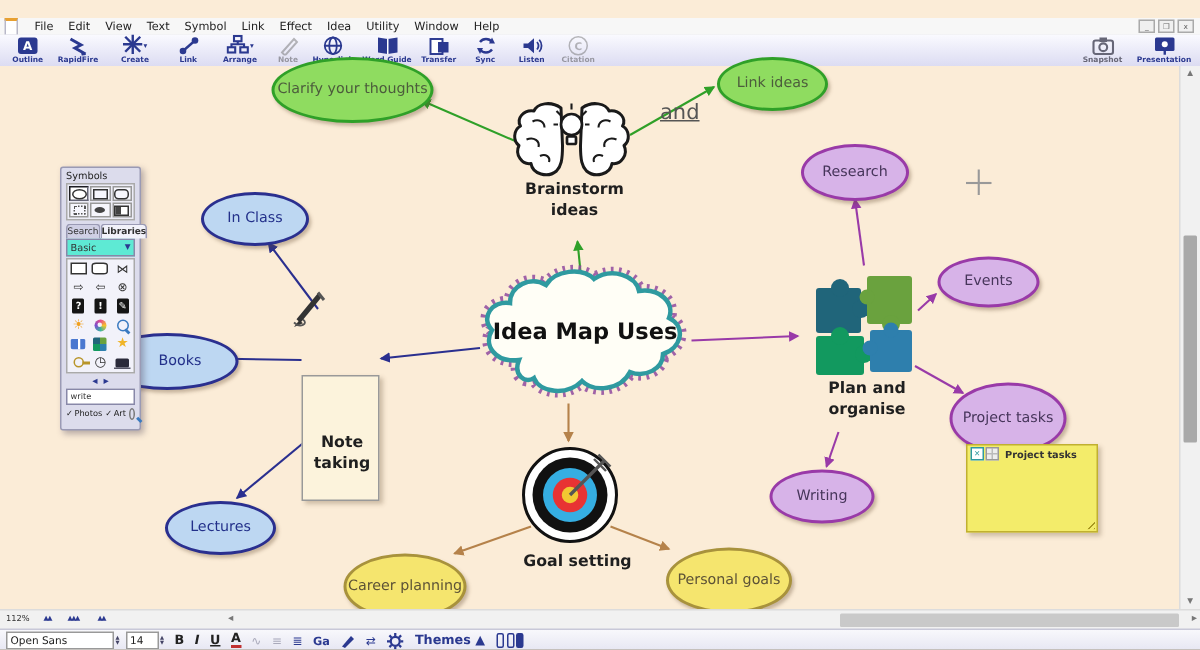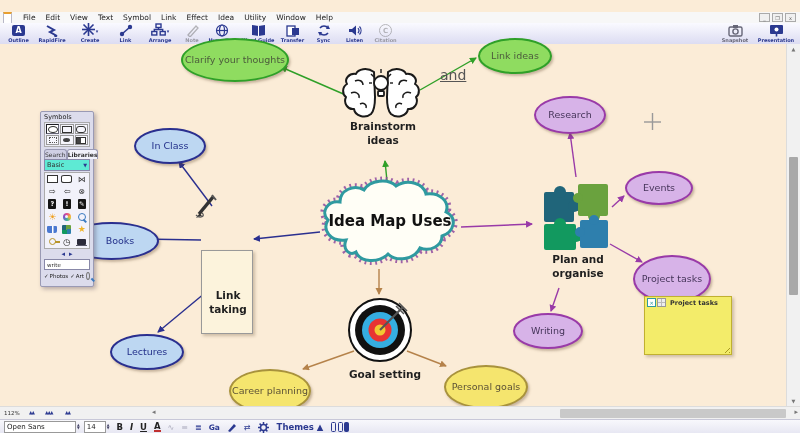--- a/index.html
+++ b/index.html
@@ -352,21 +352,21 @@
     <div class="blabel" style="left:343px;top:76px;width:80px;">Brainstorm ideas</div>
     <div class="andlbl" style="left:440px;top:23px;">and</div>
 
     <div class="notepad"></div>
     <svg class="abs" style="left:192px;top:148px;" width="28" height="28">
       <line x1="7" y1="22" x2="21" y2="5" stroke="#333" stroke-width="3.5"></line>
       <path d="M4,26 L7.5,21.5 L10,23.5 Z" fill="#333"></path>
       <line x1="20" y1="3" x2="24" y2="8" stroke="#555" stroke-width="2"></line>
       <path d="M4,23 C8,27 14,24 10,21" stroke="#555" stroke-width="1.2" fill="none"></path>
     </svg>
-    <div class="blabel" style="left:196px;top:245px;width:64px;">Link taking</div>
+    <div class="blabel" style="left:196px;top:245px;width:64px;">Note taking</div>
 
     <div class="abs" style="left:538px;top:132px;">
       <svg width="80" height="80" viewBox="0 0 80 80">
         <g fill="#20657a">
             <rect x="6" y="16" width="30" height="30" rx="2"></rect>
             <circle cx="36" cy="30" r="6"></circle>
             <circle cx="22" cy="16" r="6"></circle>
           </g>
         <g fill="#6aa23e">
             <rect x="40" y="8" width="30" height="32" rx="2"></rect>

